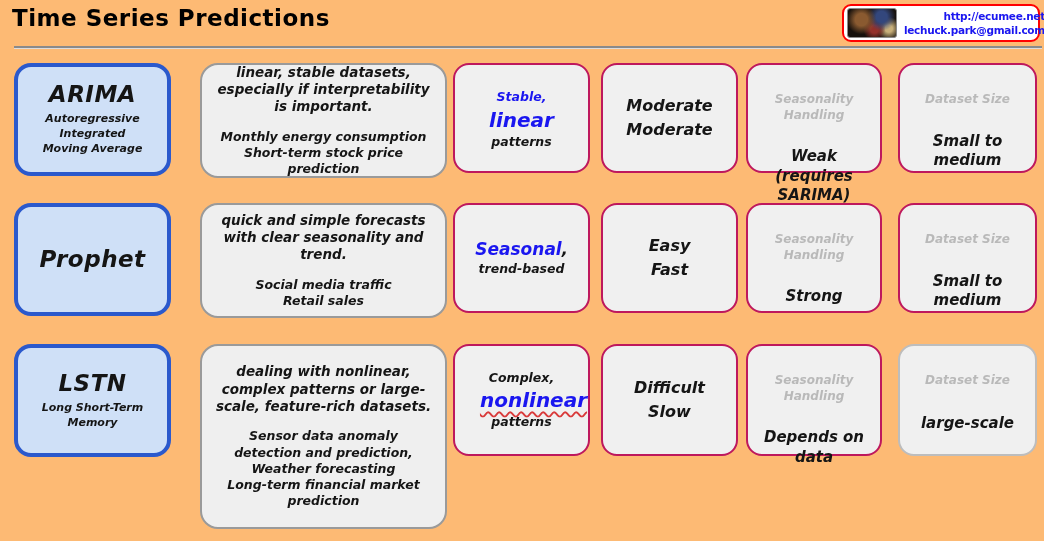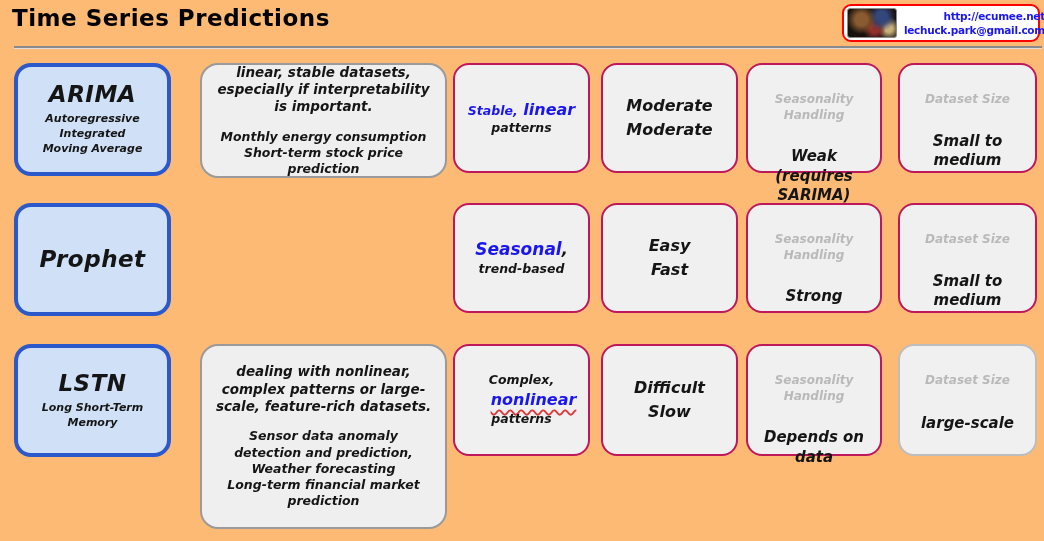--- a/index.html
+++ b/index.html
@@ -63,21 +63,21 @@
   .best{font-size:13.5px;line-height:1.28;}
   .examples{font-size:12.5px;line-height:1.3;margin-top:13px;}
   .attr-col{display:flex;flex-direction:column;width:100%;height:100%;}
   .attr-head{font-size:12px;line-height:1.3;color:#b9b9b9;padding-top:7px;}
   .attr-val-wrap{flex:1;display:flex;align-items:center;justify-content:center;}
   .attr-val{font-size:15px;line-height:1.3;margin-top:24px;}
   .diff{font-size:16px;line-height:1.5;}
   .blue{color:#1a16f0;}
   .sm{font-size:12.5px;}
   .md{font-size:16px;}
-  .lg{font-size:16px;}
+  .lg{font-size:20px;}
   .lg2{font-size:17px;}
   .pat-line{line-height:1.35;}
   .squiggle{text-decoration:underline wavy #d93a3a 1.5px;text-underline-offset:4px;margin-left:24px;}
 </style>
 </head>
 <body>
 
 <div class="canvas">
 
   <div class="page-title">Time Series Predictions</div>
@@ -132,20 +132,27 @@
       <div class="attr-head">Dataset Size</div>
       <div class="attr-val-wrap">
           <div class="attr-val">Small to medium</div>
         </div>
     </div>
   </div>
 
   <div class="box model c1 r2">
     <div class="model-name">Prophet</div>
   </div>
+  <div class="box desc c2 r2">
+    <div class="best">quick and simple forecasts with clear seasonality and trend.</div>
+    <div class="examples">
+      <div>Social media traffic</div>
+      <div>Retail sales</div>
+    </div>
+  </div>
   <div class="box attr c3 r2">
     <div class="pat-line">
       <span class="blue lg2">Seasonal</span><span class="md">,</span>
     </div>
     <div class="pat-line sm">trend-based</div>
   </div>
   <div class="box attr c4 r2">
     <div class="diff">
       <div>Easy</div>
       <div>Fast</div>

